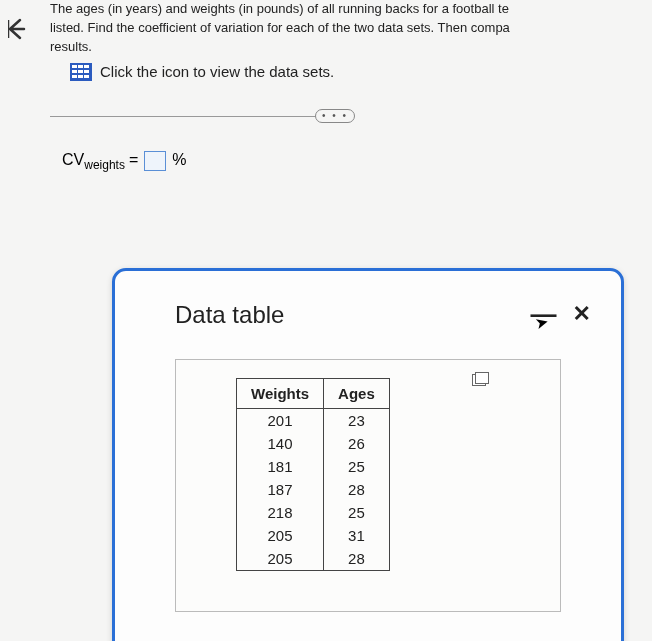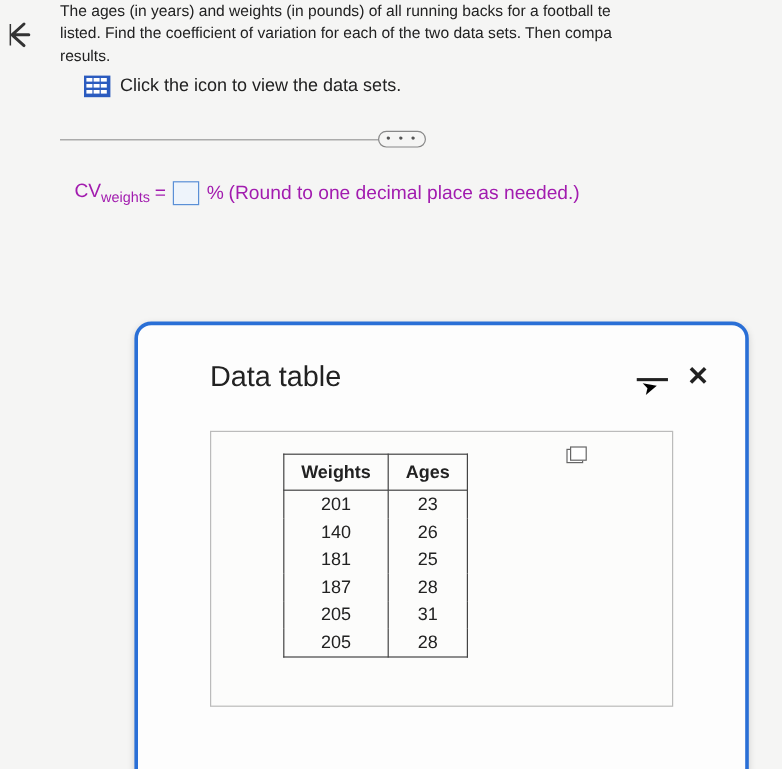--- a/index.html
+++ b/index.html
@@ -75,23 +75,23 @@
     border-radius: 10px;
     background: #f5f5f4;
     font-size: 10px;
     text-align: center;
     line-height: 12px;
     letter-spacing: 2px;
     color: #555;
   }
   .cv-row {
     font-size: 16px;
-    color: #a21caf;
+    color: #000000;
     display: flex;
-    align-items: flex-end;
+    align-items: flex-start;
     gap: 4px;
     margin-left: 12px;
   }
   .cv-row sub { font-size: 12px; vertical-align: sub; }
   .answer-box {
     display: inline-block;
     width: 22px;
     height: 20px;
     border: 1px solid #5a8fd6;
     background: #eef4fb;
@@ -208,21 +208,20 @@
   <div class="divider-wrap">
     <hr class="divider-line">
     <div class="divider-pill">• • •</div>
   </div>
 
   <div class="cv-row">
     <span><span>CV</span><sub>weights</sub></span>
     <span>=</span>
     <span class="answer-box"></span>
     <span>%</span>
-    <span>(Round to one decimal place as needed.)</span>
   </div>
 </div>
 
 <div class="popup">
   <div class="popup-header">
     <div class="popup-title">Data table</div>
     <div class="popup-ctrls">
       <span class="min-btn">—</span>
       <span class="close-btn">✕</span>
     </div>
@@ -249,20 +248,24 @@
           </tr>
           <tr>
             <td>181</td>
             <td>25</td>
           </tr>
           <tr>
             <td>187</td>
             <td>28</td>
           </tr>
           <tr>
+            <td>218</td>
+            <td>25</td>
+          </tr>
+          <tr>
             <td>205</td>
             <td>31</td>
           </tr>
           <tr>
             <td>205</td>
             <td>28</td>
           </tr>
         </tbody>
     </table>
   </div>

